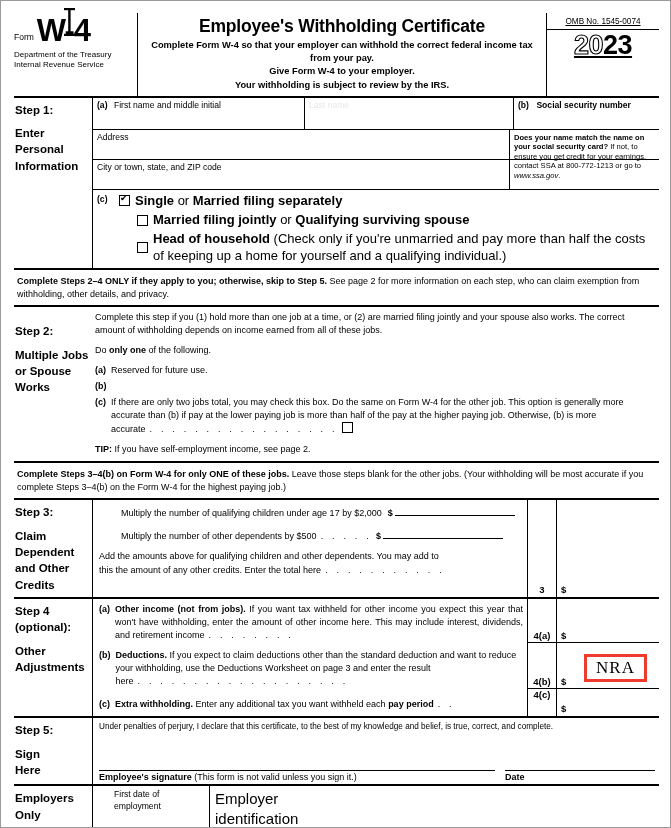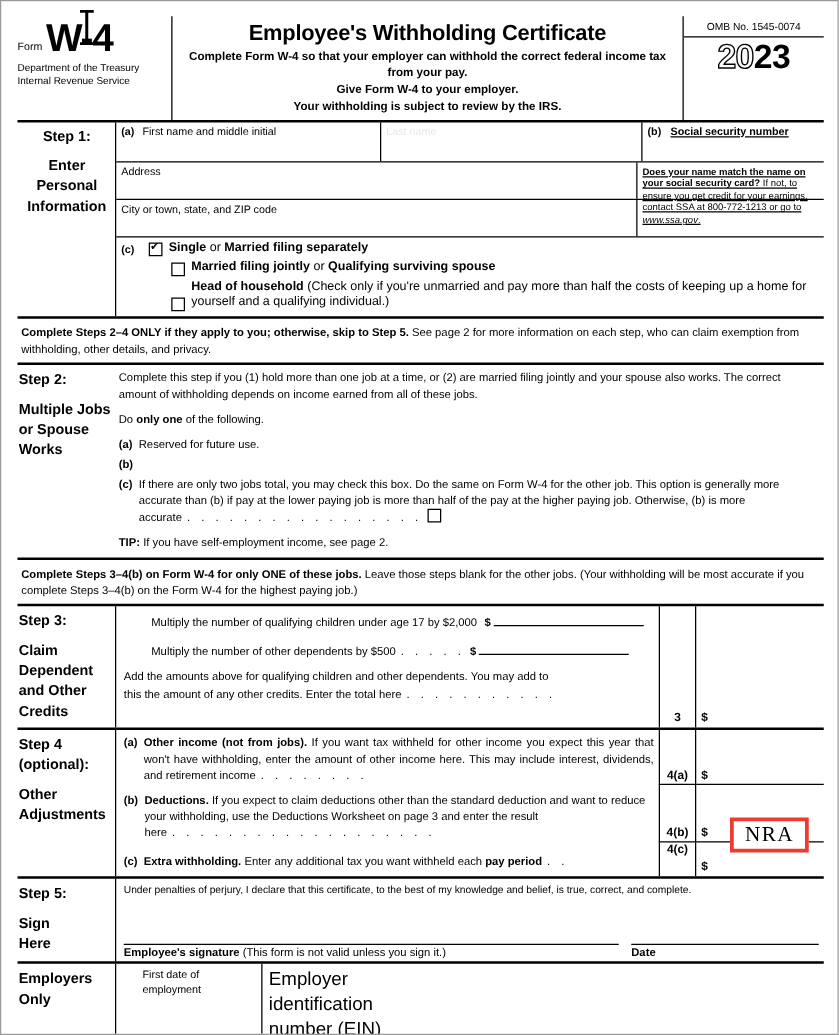--- a/index.html
+++ b/index.html
@@ -34,70 +34,70 @@
   
   .masthead { display: flex; align-items: stretch; border-bottom: 2.5px solid #000; }
   .mh-left { width: 123px; position: relative; padding-bottom: 4px; border-right: 1.5px solid #000;}
   .mh-form-row { display: flex; align-items: flex-end; gap: 3px; padding-top: 3px;}
   .mh-form-lbl { font-size: 8.5px; padding-bottom: 3px; }
   .mh-w4 { font-size: 31px; font-weight: bold; letter-spacing: -1px; line-height: 0.95; }
   .mh-dept { font-size: 8px; line-height: 1.22; margin-top: 5px; }
   .mh-center { flex: 1; text-align: center; padding: 2px 6px 4px 6px; border-right: 1.5px solid #000;}
   .mh-title { font-size: 17.5px; font-weight: bold; letter-spacing: -0.2px; margin-top: 1px;}
   .mh-sub { font-size: 9.3px; font-weight: bold; line-height: 1.42; margin-top: 2px;}
-  .mh-right { width: 112px; text-align: center; }
+  .mh-right { width: 112px; text-align: center; text-decoration: underline; }
   .mh-omb { font-size: 8.2px; padding: 4px 0 3px 0; border-bottom: 1.2px solid #000; }
   .mh-year { font-size: 27px; font-weight: bold; line-height: 1.05; padding-top: 1px; letter-spacing: -0.5px;}
   .yr-hollow { color: #fff; -webkit-text-stroke: 1.1px #000; }
 
   
   .caret-ibeam {
     position: absolute; left: 49px; top: -6px; width: 13px; height: 30px;
     pointer-events: none;
   }
 
   
   .s1 { display: flex; border-bottom: 2.5px solid #000; }
-  .s1-label { width: 77px; padding: 4px 0 4px 1px; border-right: 1.5px solid #000; text-align: center; }
+  .s1-label { width: 77px; padding: 4px 0 4px 1px; border-right: 1.5px solid #000; }
   .step-h { font-size: 11.5px; font-weight: bold; line-height: 1.42; }
   .s1-body { flex: 1; }
   .s1-row { display: flex; }
   .s1-namerow { height: 31px; border-bottom: 1px solid #000; }
   .cell { padding: 2px 0 0 4px; font-size: 8.6px; position: relative; }
   .c-first { width: 207px; border-right: 1px solid #000; }
   .c-last  { flex: 1; border-right: 1.5px solid #000; color: #e8e8e8; }
   .c-ssn   { width: 141px; }
   .sublbl { font-weight: bold; font-size: 8.6px; }
   .s1-addr { height: 29px; border-bottom: 1px solid #000; }
   .s1-city { height: 29px; border-bottom: 1.5px solid #000;}
   .c-wide { flex: 1; border-right: 1.5px solid #000; }
   .c-note {
     width: 141px; font-size: 7.6px; line-height: 1.26; padding: 3px 4px 2px 4px;
   }
   .s1-c { display: flex; padding: 3px 0 4px 4px; }
   .s1-c-tag { width: 22px; font-size: 8.6px; font-weight: bold; padding-top: 1px;}
-  .cb-line { display: flex; align-items: flex-end; gap: 5px; margin-bottom: 3px; font-size: 10px; line-height: 1.25;}
+  .cb-line { display: flex; align-items: center; gap: 5px; margin-bottom: 3px; font-size: 13px; line-height: 1.25;}
   .cb-line:last-child { margin-bottom: 0; }
   .chk {
     width: 9px; height: 9px; border: 1.2px solid #000; background: #fff;
     flex: 0 0 auto; position: relative; margin-top: 0px;
   }
   .chk.on::after {
     content: "\2714";
     position: absolute; left: 0px; top: -3px;
     font-size: 9px; line-height: 11px; color: #000;
   }
   .ind1 { margin-left: 18px; }
 
   
   .notice { font-size: 9px; line-height: 1.42; padding: 5px 2px 5px 3px; }
 
   
   .s2 { display: flex; border-top: 2.5px solid #000; border-bottom: 2.5px solid #000; }
-  .s2-label { width: 77px; padding: 4px 0 4px 1px; }
+  .s2-label { width: 77px; padding: 4px 0 4px 1px; margin-top: 12px; }
   .s2-body { flex: 1; padding: 4px 2px 5px 3px; font-size: 9px; line-height: 1.44; }
   .p { margin: 0 0 7px 0; }
   .p:last-child { margin-bottom: 0; }
   .li { display: flex; gap: 5px; margin-bottom: 3px; }
   .li-tag { font-weight: bold; flex: 0 0 auto; }
   .dotrow { display: flex; align-items: baseline; }
   .dots { letter-spacing: 3.2px; padding: 0 4px; white-space: nowrap; }
 
   
   .grid { display: flex; border-bottom: 2.5px solid #000; }
@@ -199,29 +199,29 @@
       <div class="s1-row s1-namerow">
         <div class="cell c-first">
           <span class="sublbl">(a)</span>
           <span style="margin-left:4px;">First name and middle initial</span>
         </div>
         <div class="cell c-last">
           <span>Last name</span>
         </div>
         <div class="cell c-ssn">
           <span class="sublbl">(b)</span>
-          <span class="sublbl" style="margin-left:5px;text-decoration:underline;">Social security number</span>
+          <span class="sublbl" style="margin-left:5px;">Social security number</span>
         </div>
       </div>
 
       <div class="s1-row s1-addr">
         <div class="cell c-wide">
           <span>Address</span>
         </div>
-        <div class="c-note" style="grid-row: span 2; text-decoration: underline;">
+        <div class="c-note" style="grid-row: span 2;">
           <span class="b">Does your name match the name on your social security card?</span><span> If not, to ensure you get credit for your earnings, contact SSA at 800-772-1213 or go to </span><span class="i">www.ssa.gov</span><span>.</span>
         </div>
       </div>
 
       <div class="s1-row s1-city">
         <div class="cell c-wide">
           <span>City or town, state, and ZIP code</span>
         </div>
         <div class="c-note" style="border:0;"></div>
       </div>

